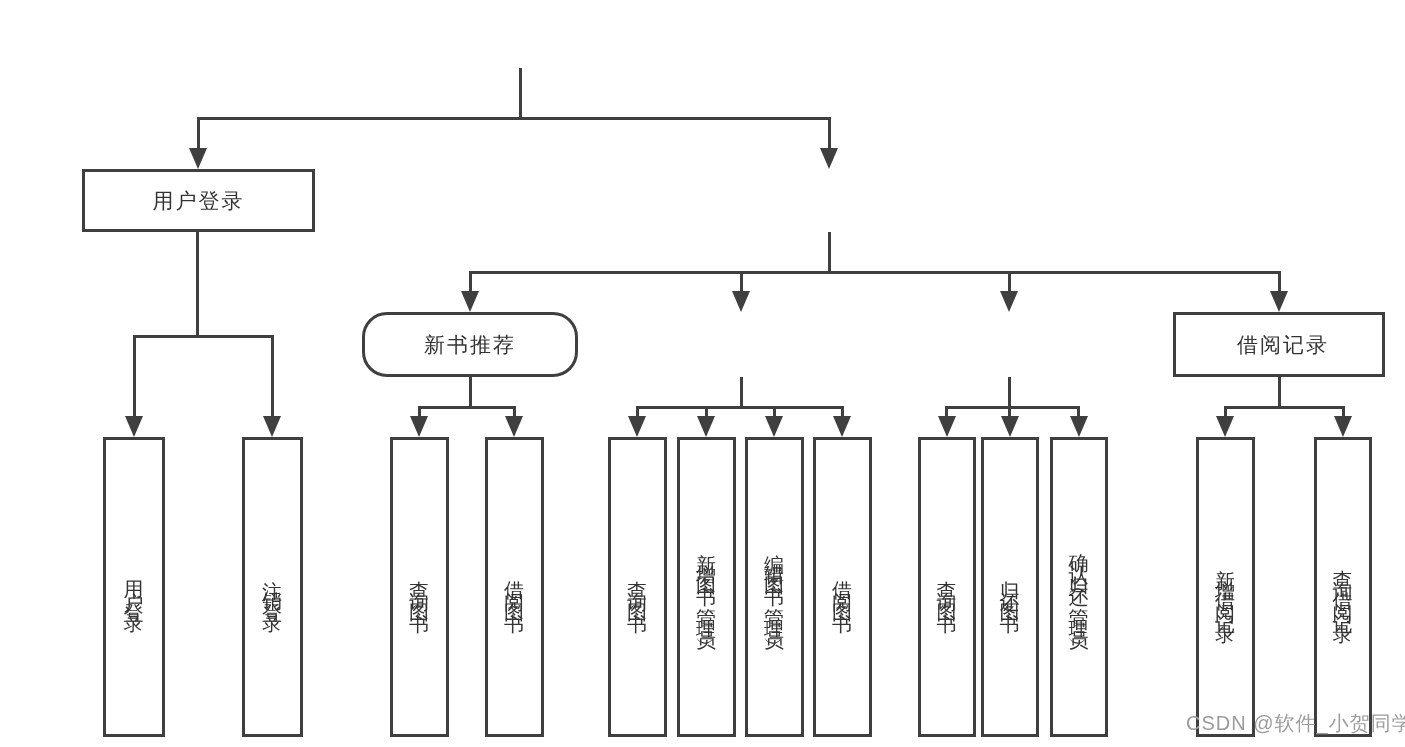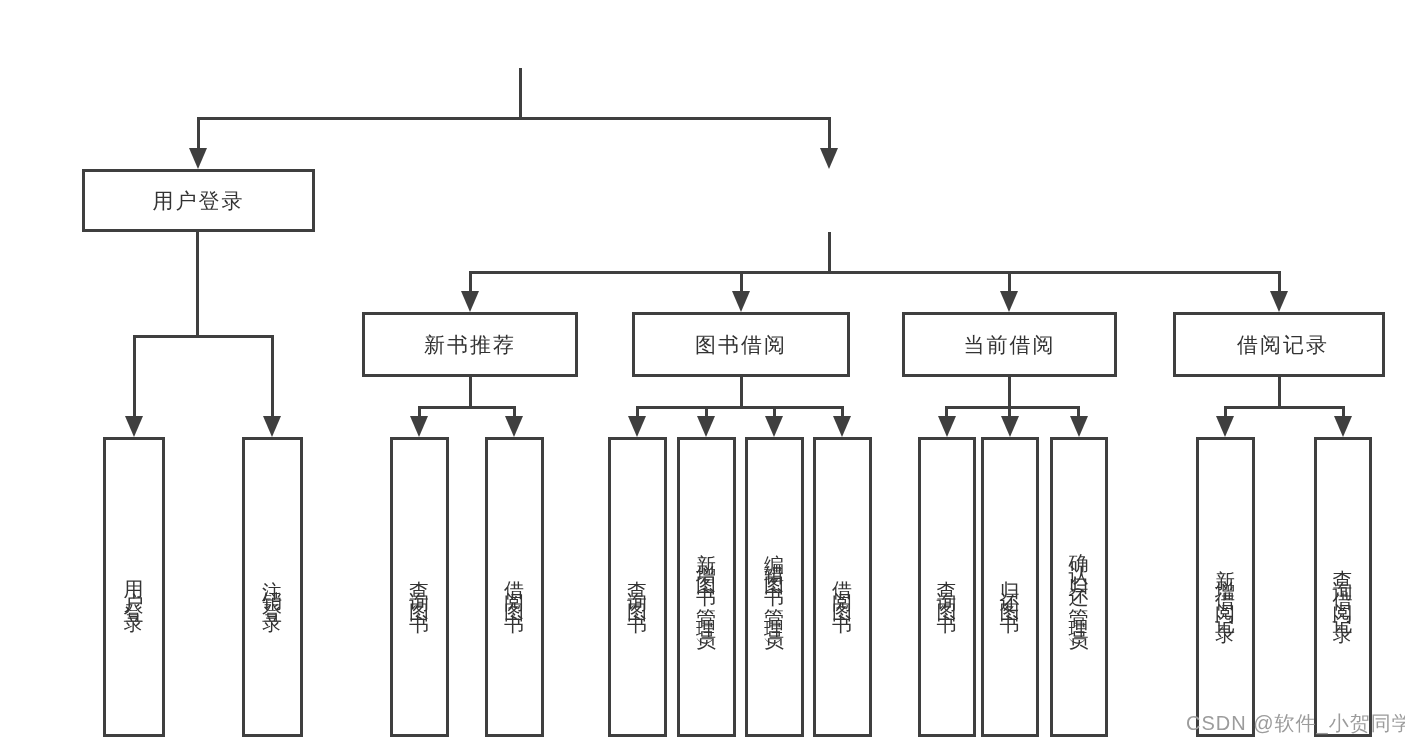--- a/index.html
+++ b/index.html
@@ -83,23 +83,21 @@
   <div class="hline" style="left:469px;top:271px;width:811px;"></div>
   <div class="vline" style="left:469px;top:271px;height:24px;"></div>
   <div class="arrow" style="left:461px;top:291px;"></div>
   <div class="vline" style="left:740px;top:271px;height:24px;"></div>
   <div class="arrow" style="left:732px;top:291px;"></div>
   <div class="vline" style="left:1008px;top:271px;height:24px;"></div>
   <div class="arrow" style="left:1000px;top:291px;"></div>
   <div class="vline" style="left:1278px;top:271px;height:24px;"></div>
   <div class="arrow" style="left:1270px;top:291px;"></div>
 
-  <div class="box" style="left:362px;top:312px;width:216px;height:65px;">新书推荐</div>
-  <div class="box" style="left:632px;top:312px;width:218px;height:65px;">图书借阅</div>
-  <div class="box" style="left:902px;top:312px;width:215px;height:65px;">当前借阅</div>
+  <div class="box" style="left:362px;top:312px;width:216px;height:65px;border-radius:25px;">新书推荐</div>
   <div class="box" style="left:1173px;top:312px;width:212px;height:65px;padding-left:8px;">借阅记录</div>
 
   <div class="vline" style="left:469px;top:377px;height:32px;"></div>
   <div class="hline" style="left:418px;top:406px;width:98px;"></div>
   <div class="vline" style="left:418px;top:406px;height:14px;"></div>
   <div class="arrow" style="left:410px;top:416px;"></div>
   <div class="vline" style="left:513px;top:406px;height:14px;"></div>
   <div class="arrow" style="left:505px;top:416px;"></div>
 
   <div class="vline" style="left:740px;top:377px;height:32px;"></div>

